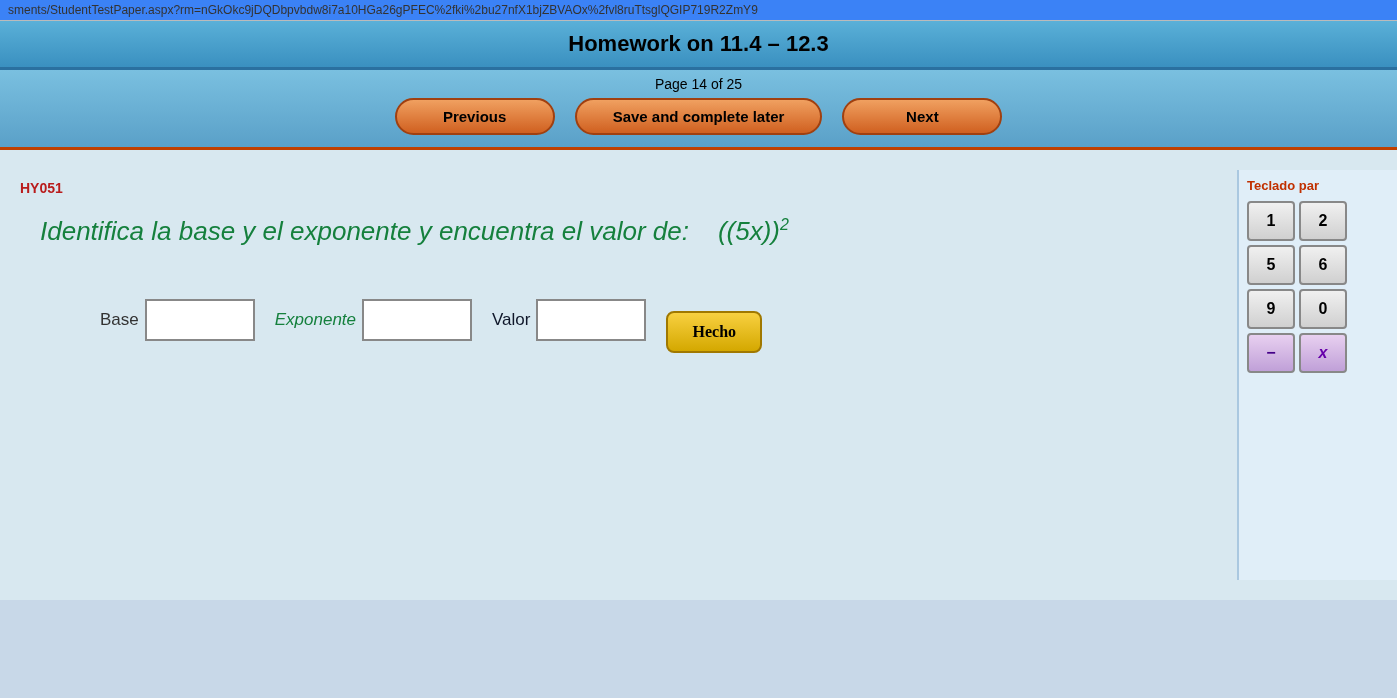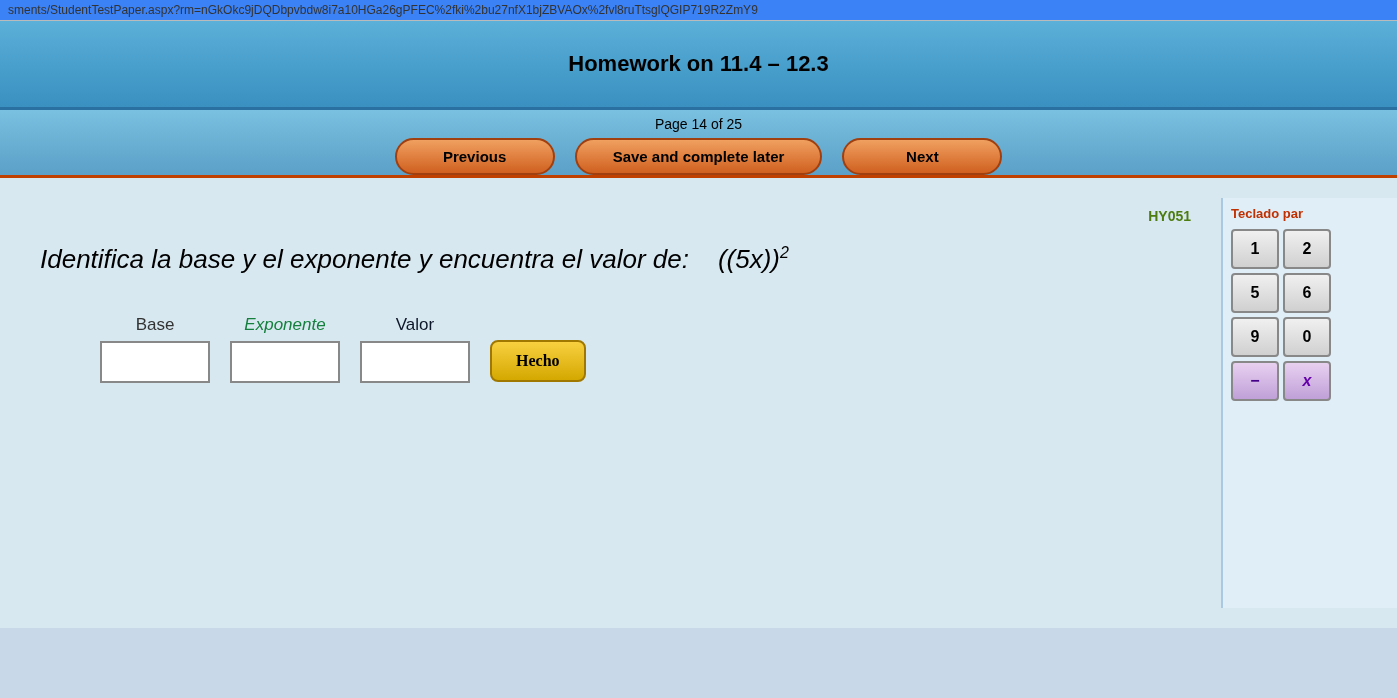--- a/index.html
+++ b/index.html
@@ -19,21 +19,21 @@
       font-size: 12px;
       color: #333;
       border-bottom: 1px solid #bbb;
       white-space: nowrap;
       overflow: hidden;
     }
 
     
     .title-bar {
       background: linear-gradient(to bottom, #5ab0d8, #3a90c0);
-      padding: 30px 0;
+      padding: 10px 0;
       text-align: center;
       border-bottom: 3px solid #2a70a0;
     }
 
     .title-bar h1 {
       color: #000;
       font-size: 22px;
       font-weight: bold;
     }
 
@@ -49,21 +49,21 @@
       color: #000;
       font-size: 14px;
       font-weight: normal;
       margin-bottom: 6px;
     }
 
     .nav-buttons {
       display: flex;
       justify-content: center;
       gap: 20px;
-      padding-bottom: 0;
+      padding-bottom: 12px;
     }
 
     .nav-btn {
       background: linear-gradient(to bottom, #f0a060, #d06020);
       border: 2px solid #a04010;
       border-radius: 20px;
       color: #000;
       font-size: 15px;
       font-weight: bold;
       padding: 8px 36px;
@@ -80,51 +80,50 @@
       display: flex;
     }
 
     .content-area {
       flex: 1;
       padding: 10px 20px 20px 20px;
     }
 
     
     .question-id {
-      text-align: right;
       font-size: 14px;
       font-weight: bold;
-      color: #4d7c0f;
+      color: #b91c1c;
       padding-right: 10px;
     }
 
     
     .question-text {
       font-size: 26px;
-      color: #000000;
+      color: #15803d;
       margin: 20px 0 40px 20px;
       font-style: italic;
     }
 
     .question-text sup {
       font-size: 16px;
     }
 
     
     .input-area {
       display: flex;
       align-items: center;
       gap: 20px;
       margin-left: 80px;
       margin-top: 10px;
     }
 
     .input-group {
       display: flex;
-      flex-direction: column;
+      flex-direction: row;
       align-items: center;
       gap: 6px;
     }
 
     .input-label {
       font-size: 17px;
       font-weight: normal;
     }
 
     .label-base { color: #333; }
@@ -149,21 +148,21 @@
       font-size: 16px;
       font-weight: bold;
       padding: 10px 24px;
       cursor: pointer;
       margin-top: 24px;
       font-family: Liberation Serif, serif;
     }
 
     
     .keyboard-panel {
-      width: 176px;
+      width: 160px;
       background: #e0eef8;
       border-left: 2px solid #aac8e0;
       padding: 8px;
       flex-shrink: 0;
     }
 
     .keyboard-title {
       font-size: 13px;
       font-weight: bold;
       color: #c03000;

